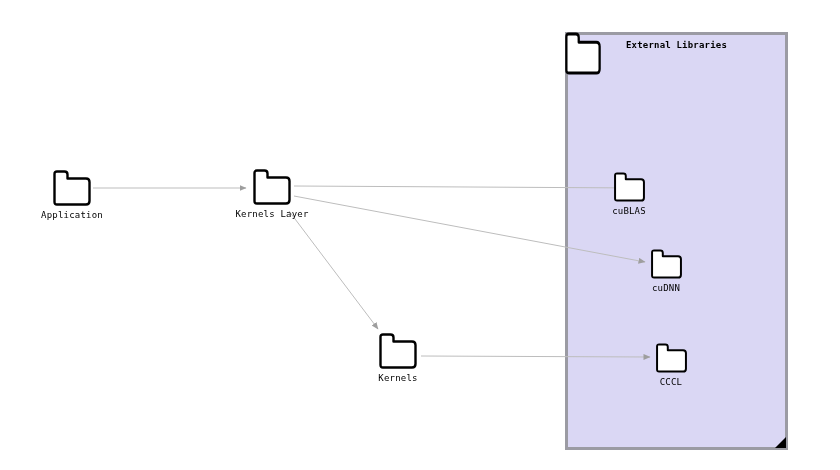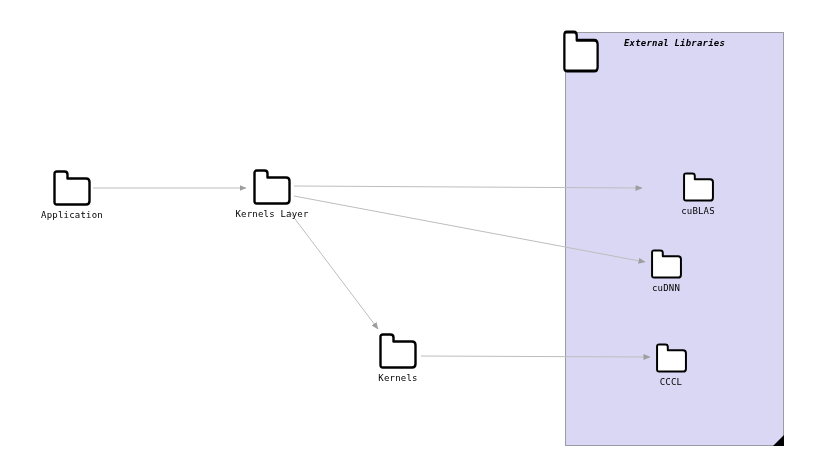--- a/index.html
+++ b/index.html
@@ -10,23 +10,22 @@
     background: #ffffff;
     font-family: "DejaVu Sans Mono", "Liberation Mono", monospace;
     overflow: hidden;
   }
   
   .group {
     position: absolute;
     left: 565px; top: 32px;
     width: 217px; height: 412px;
     background: #dad7f4;
-    border: 1px solid #a21caf;
+    border: 3px solid #a21caf;
     z-index: 0;
-    font-style: italic;
   }
   .group-label {
     position: absolute;
     left: 0; right: 0; top: 5px;
     text-align: center;
     font-size: 9px;
     font-weight: bold;
     color: #000000;
     letter-spacing: 0.2px;
     white-space: nowrap;
@@ -66,21 +65,21 @@
     font-weight: normal;
     color: #000000;
     white-space: nowrap;
     letter-spacing: 0.2px;
   }
   .folder-lg { width: 40px; height: 38px; }
   .folder-sm { width: 33px; height: 32px; }
   #node-application { left: 22px;  top: 169px; }
   #node-middle-layer{ left: 222px; top: 168px; }
   #node-kernels     { left: 348px; top: 332px; }
-  #node-cublas      { left: 648px; top: 171px; }
+  #node-cublas      { left: 579px; top: 171px; }
   #node-cudnn       { left: 616px; top: 248px; }
   #node-cccl        { left: 621px; top: 342px; }
   .hidden-defs { position: absolute; width: 0; height: 0; overflow: hidden; }
 </style>
 </head>
 <body>
 
 <svg class="hidden-defs" aria-hidden="true">
   <defs>
     <path id="folder-shape" d="M2.5,33 L2.5,5 Q2.5,2.5 5,2.5 L12.5,2.5 Q15.5,2.5 15.5,5.5 L15.5,9.5 L34,9.5 Q37.5,9.5 37.5,13 L37.5,32 Q37.5,35.5 34,35.5 L5,35.5 Q2.5,35.5 2.5,33 Z" fill="#ffffff" stroke="#000000" stroke-width="2.4" stroke-linejoin="round"></path>

